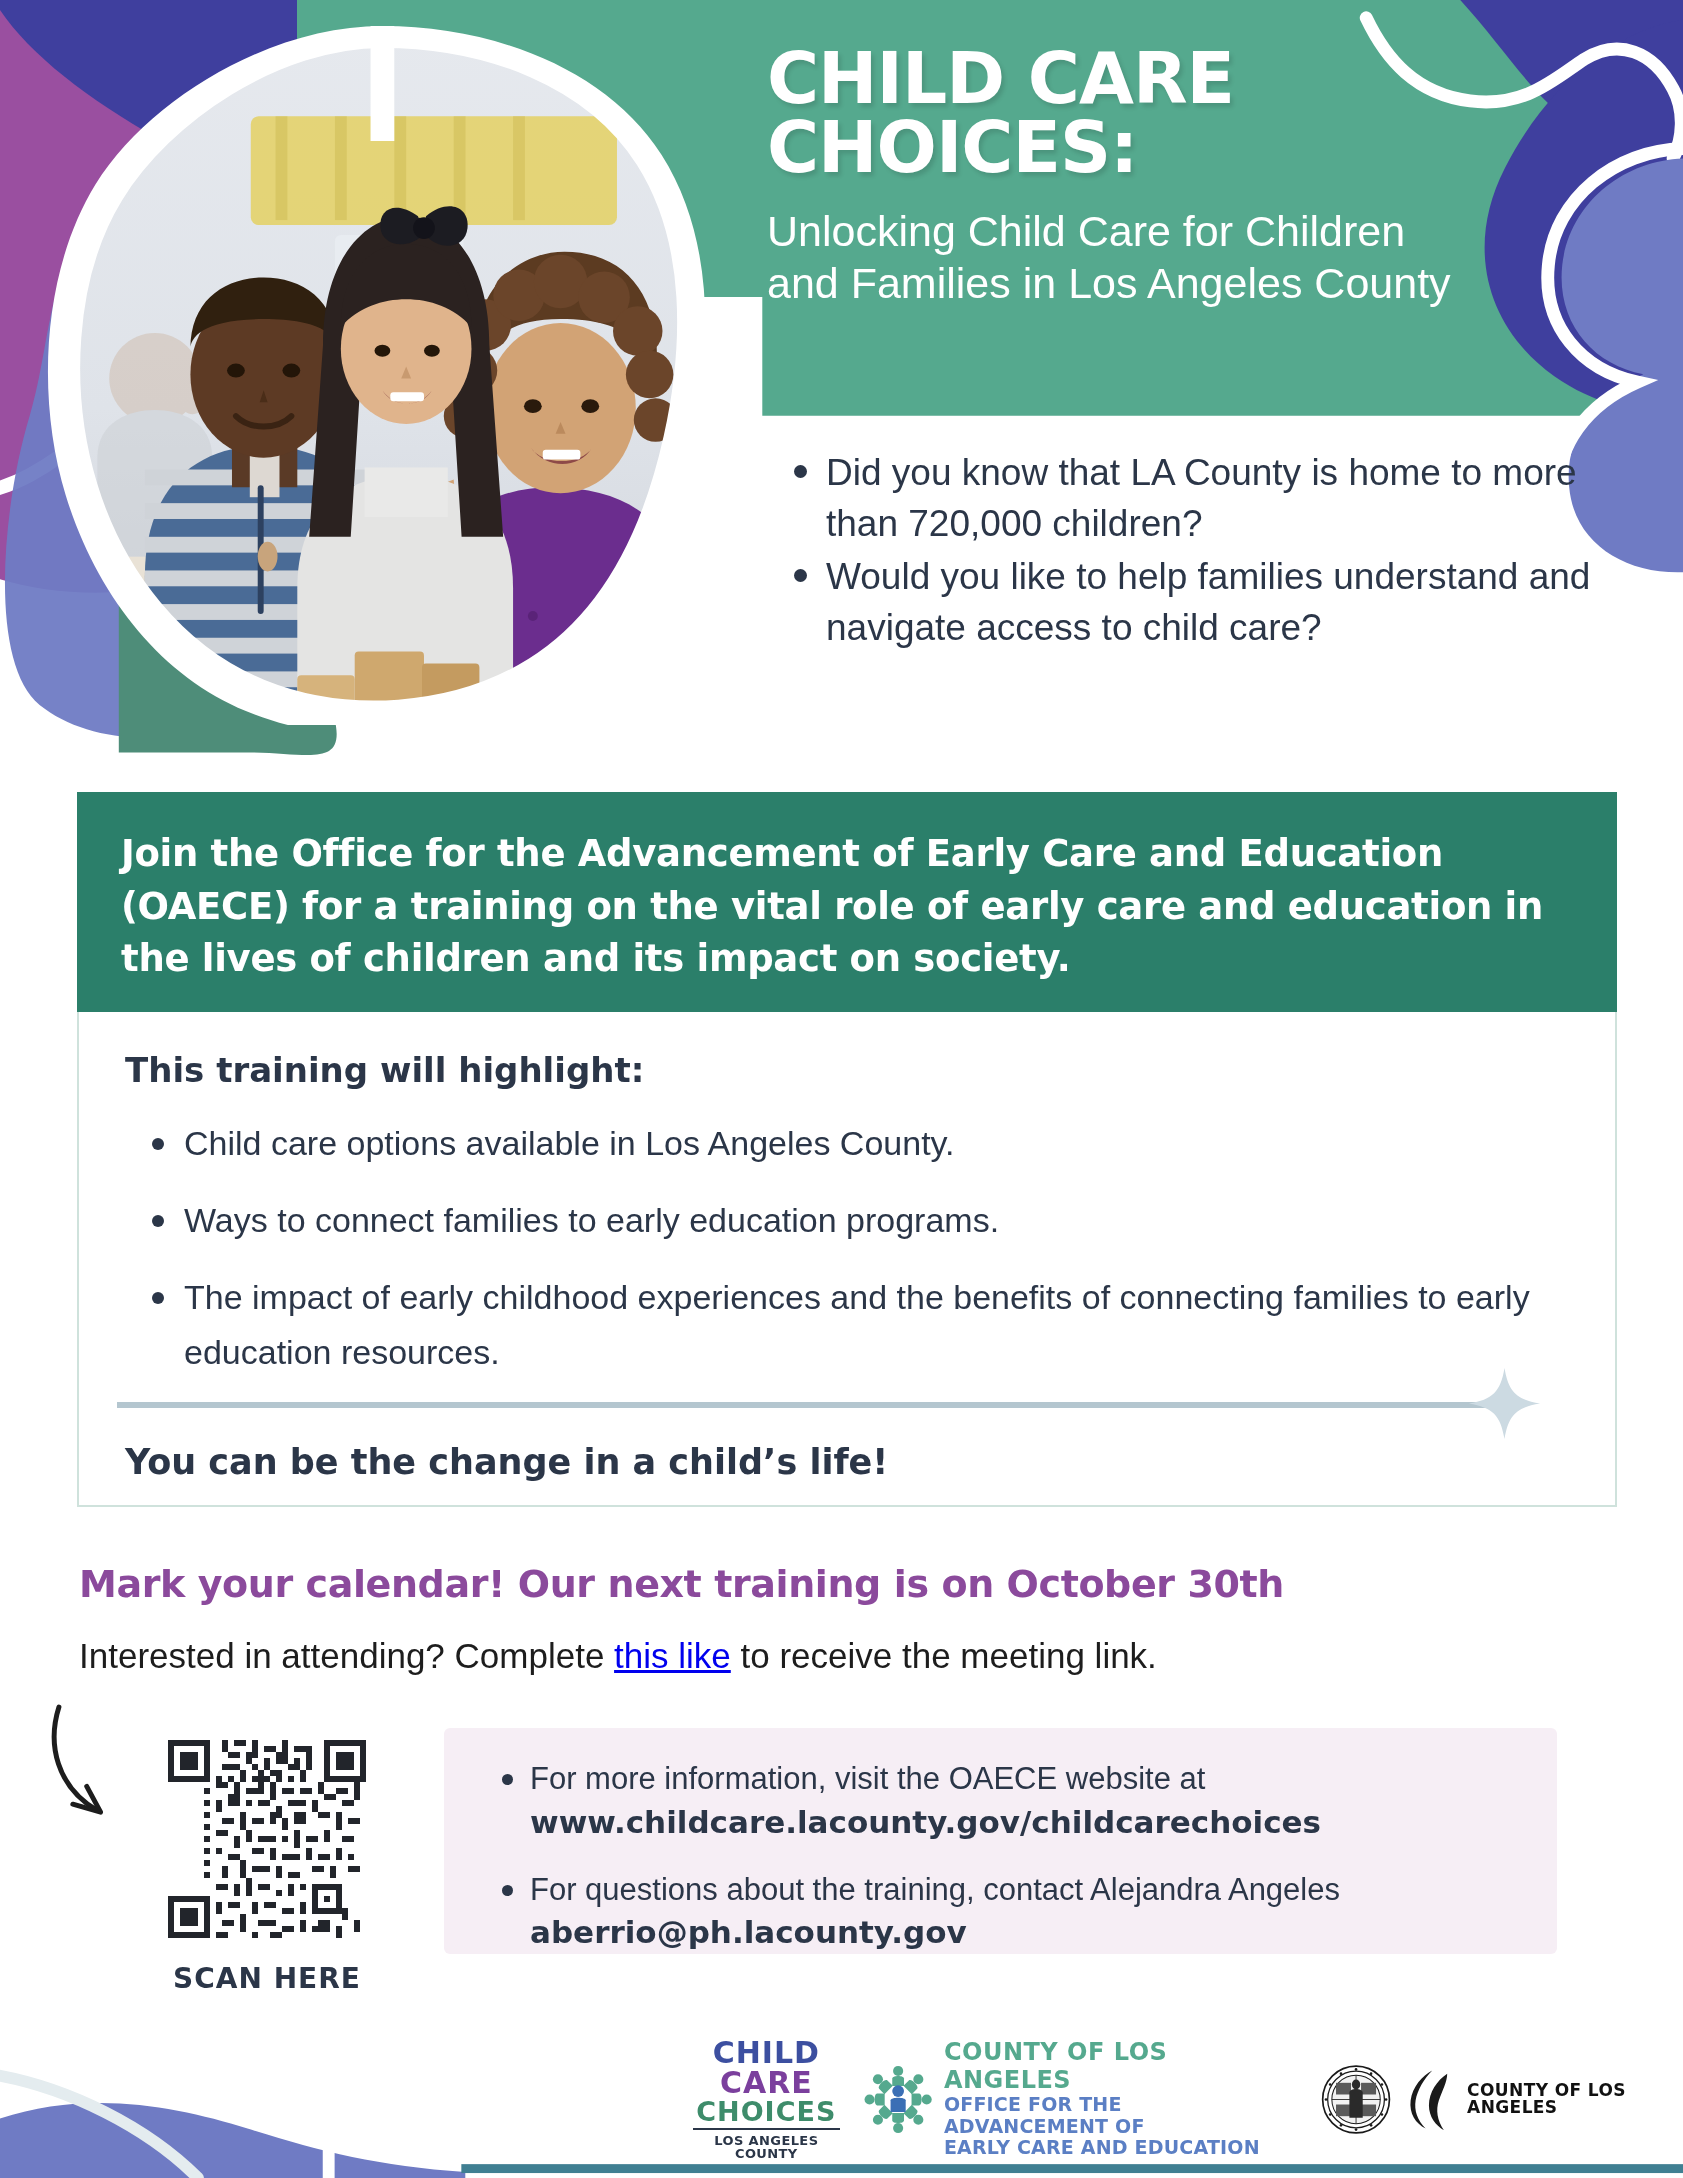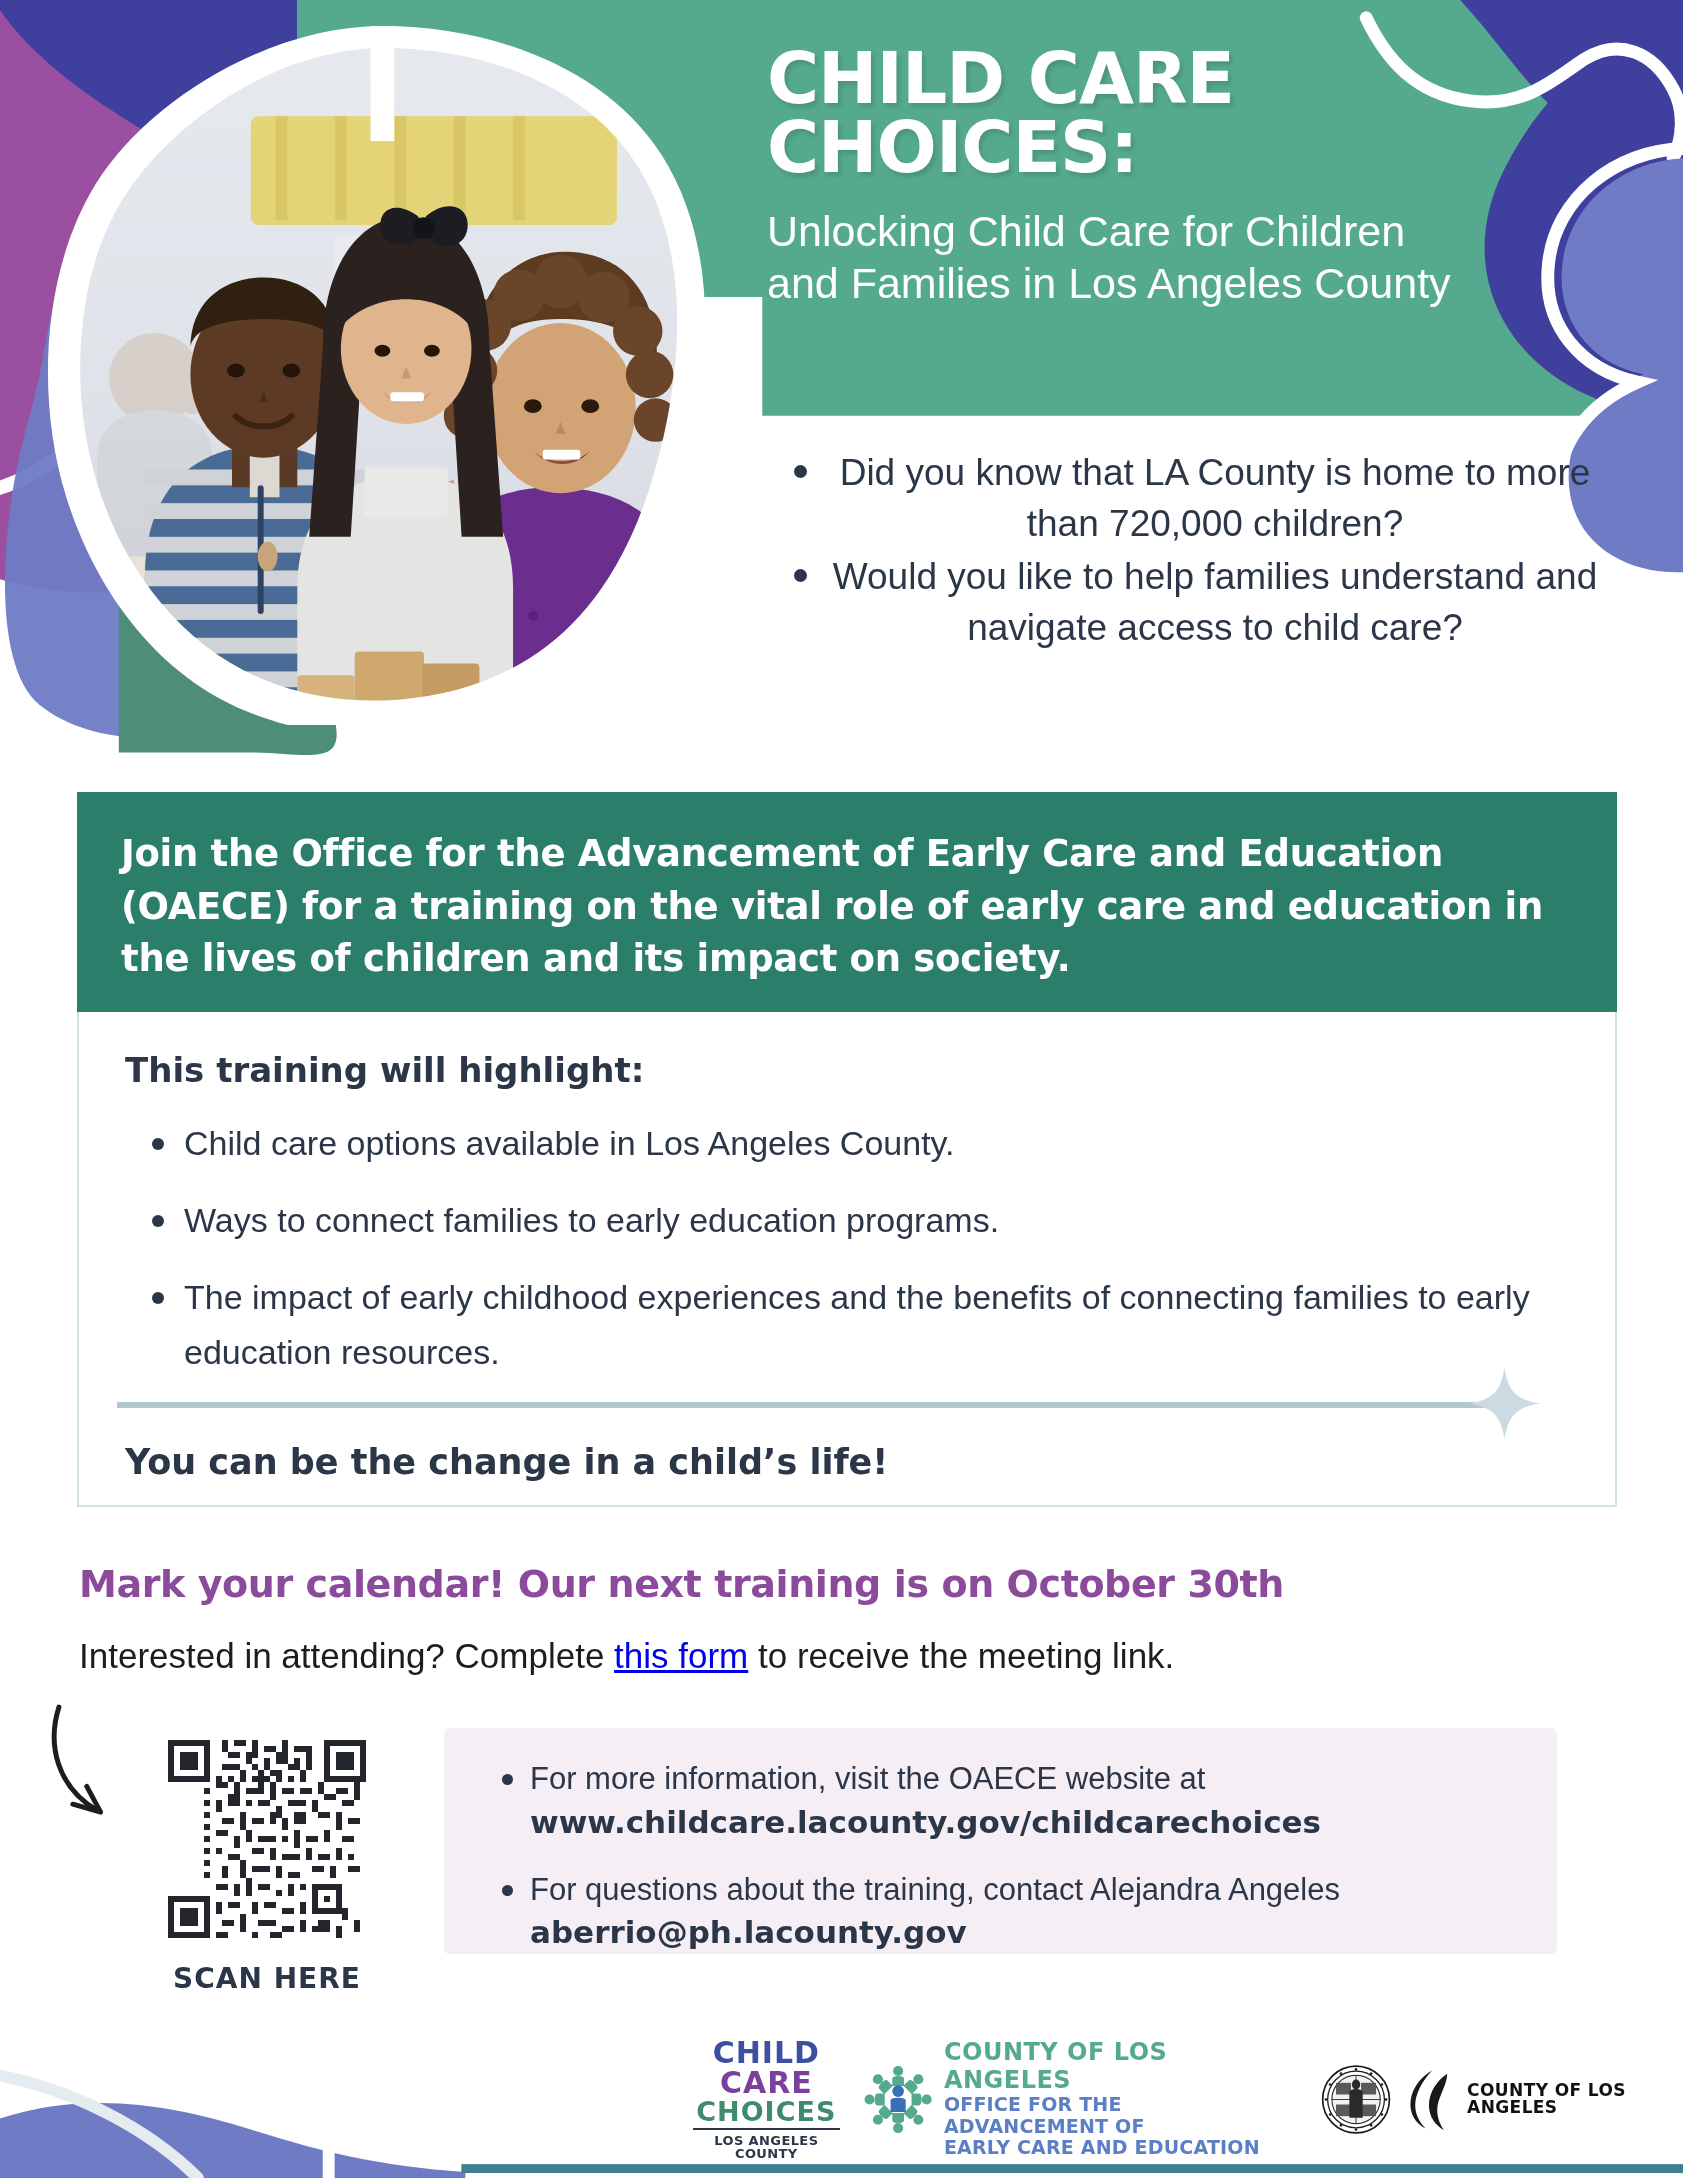--- a/index.html
+++ b/index.html
@@ -41,21 +41,21 @@
     color:#ffffff;
     margin:22px 0 0 0;
     font-weight:400;
   }
 
   
   .intro{
     position:absolute;left:782px;top:447px;width:822px;
     font-size:37px;line-height:1.38;color:#2b3648;
   }
-  .intro ul{margin:0;padding:0 0 0 40px;list-style:none;text-align:center;}
+  .intro ul{margin:0;padding:0 0 0 40px;list-style:none;}
   .intro li{position:relative;margin:0 0 2px 0;padding-left:4px;}
   .intro li:before{
     content:"";position:absolute;left:-28px;top:18px;
     width:13px;height:13px;border-radius:50%;background:#2b3648;
   }
 
   
   .callout{
     position:absolute;left:77px;top:792px;width:1540px;
     background:#2b7f6a;
@@ -368,21 +368,21 @@
     <div class="divider">
       <svg class="sparkle" viewBox="0 0 80 80" xmlns="http://www.w3.org/2000/svg">
         <path d="M40,4 C44,28 52,36 76,40 C52,44 44,52 40,76 C36,52 28,44 4,40 C28,36 36,28 40,4 Z" fill="#ccdae2"></path>
       </svg>
     </div>
     <p class="closing">You can be the change in a child’s life!</p>
   </div>
 
   <div class="cal">Mark your calendar! Our next training is on October 30th</div>
   <div class="interest">
-    <span>Interested in attending? Complete </span><a class="lnk" href="#">this form</a><span> to receive the meeting link.</span>
+    <span>Interested in attending? Complete </span><a class="lnk" href="#">this like</a><span> to receive the meeting link.</span>
   </div>
 
   <svg class="arrow" viewBox="0 0 130 140" xmlns="http://www.w3.org/2000/svg">
     <path d="M8,6 C-4,44 6,86 46,110" fill="none" stroke="#1d1d1d" stroke-width="5" stroke-linecap="round"></path>
     <path d="M22,104 L50,112 L36,86" fill="none" stroke="#1d1d1d" stroke-width="5" stroke-linecap="round" stroke-linejoin="round"></path>
   </svg>
 
   <div class="qr-wrap">
     <svg class="qr" viewBox="0 0 33 33" shape-rendering="crispEdges" xmlns="http://www.w3.org/2000/svg">
       <rect width="33" height="33" fill="#ffffff"></rect>

